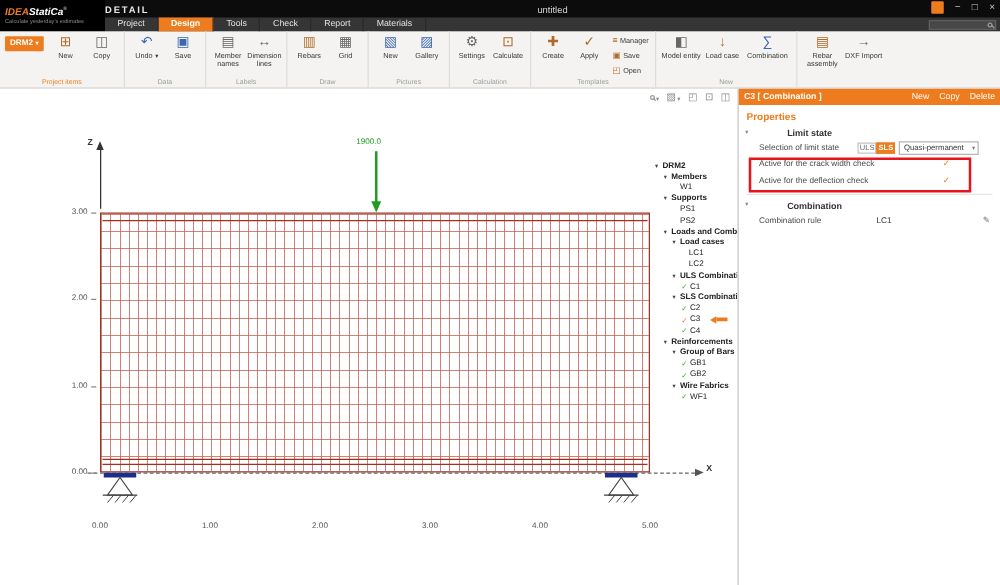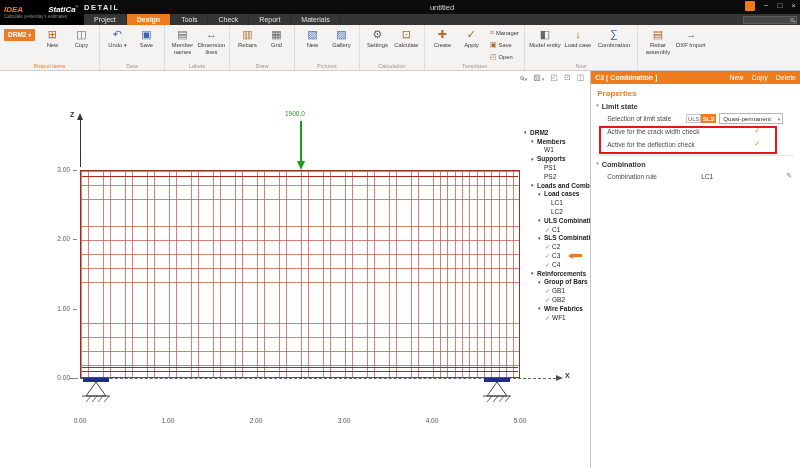--- a/index.html
+++ b/index.html
@@ -4,21 +4,21 @@
 <style>
   * { margin:0; padding:0; box-sizing:border-box; }
   html,body { width:800px; height:468px; overflow:hidden; font-family:"Liberation Sans", sans-serif; }
   .screen { position:relative; width:800px; height:468px; background:#fff; }
 
   
   .header { display:flex; height:25px; background:#0c0c0c; }
   .logo-block { width:84px; height:25px; background:#000; padding:2px 0 0 4px; flex:none; }
   .logo-line { font-size:8px; font-weight:bold; font-style:italic; line-height:9px; white-space:nowrap; }
   .logo-idea { color:#ee7c1e; }
-  .logo-statica { color:#fff;padding-left:25px; }
+  .logo-statica { color:#fff; }
   .logo-reg { color:#bbb; font-size:4px; vertical-align:super; font-style:normal; }
   .tagline { font-size:4.5px; color:#8a8a8a; line-height:6px; white-space:nowrap; }
   .header-right { flex:1; display:flex; flex-direction:column; }
   .titlerow { height:14px; background:#0c0c0c; position:relative; display:flex; align-items:center; }
   .app-name { color:#e8e8e8; font-size:7.5px; font-weight:bold; letter-spacing:1.5px; }
   .doc-title { position:absolute; left:0; right:0; text-align:center; color:#d5d5d5; font-size:7.5px; }
   .win-controls { position:absolute; right:4px; top:1px; display:flex; align-items:center; gap:9px; }
   .app-square { width:10px; height:10px; background:#ee7c1e; border-radius:1px; }
   .winbtn { color:#c9c9c9; font-size:8px; line-height:10px; cursor:default; }
   .wb-min::before{content:"−";} .wb-max::before{content:"□";} .wb-close::before{content:"×";}
@@ -111,21 +111,21 @@
   .sel-arrow { position:absolute; left:44px; top:1.5px; display:flex; align-items:center; }
   .sel-arrow .ahead { width:0; height:0; border-top:3px solid transparent; border-bottom:3px solid transparent; border-right:5px solid #ee7c1e; }
   .sel-arrow .atail { width:9px; height:2.5px; background:#ee7c1e; }
 
   
   .phead { height:13px; background:#ee7c1e; color:#fff; display:flex; align-items:center; justify-content:space-between; padding:0 4px; }
   .ptitle { font-size:7px; font-weight:bold; white-space:nowrap; }
   .pbtns { display:flex; gap:8px; }
   .pbtn { font-size:7px; color:#fff; cursor:default; }
   .props-title { margin:5px 0 2px 6px; font-size:8px; font-weight:bold; color:#ee7c1e; }
-  .sechead { display:flex; margin:4px 0 1px 5px; }
+  .sechead { display:flex; margin:4px 0 1px 5px;gap:28px; }
   .sec-chev { font-size:5px; color:#888; margin-right:3px; }
   .sec-chev::before{content:"▾";}
   .sectitle { font-size:7.2px; font-weight:bold; color:#333; }
   .prow { position:relative; height:13px; }
   .prow .plabel { position:absolute; left:16px; top:3px; font-size:6.6px; color:#4a4a4a; white-space:nowrap; }
   .toggle { position:absolute; left:95px; top:2px; display:flex; }
   .topt { width:15px; height:9px; font-size:6px; line-height:9px; text-align:center; }
   .topt.off { background:#fff; border:1px solid #c4c4c4; color:#666; }
   .topt.on { background:#ee7c1e; border:1px solid #ee7c1e; color:#fff; font-weight:bold; }
   .dropdown { position:absolute; left:128px; top:1px; width:64px; height:11px; border:1px solid #b5b5b5; background:#fff; display:flex; align-items:center; justify-content:space-between; padding:0 2px 0 3px; }

